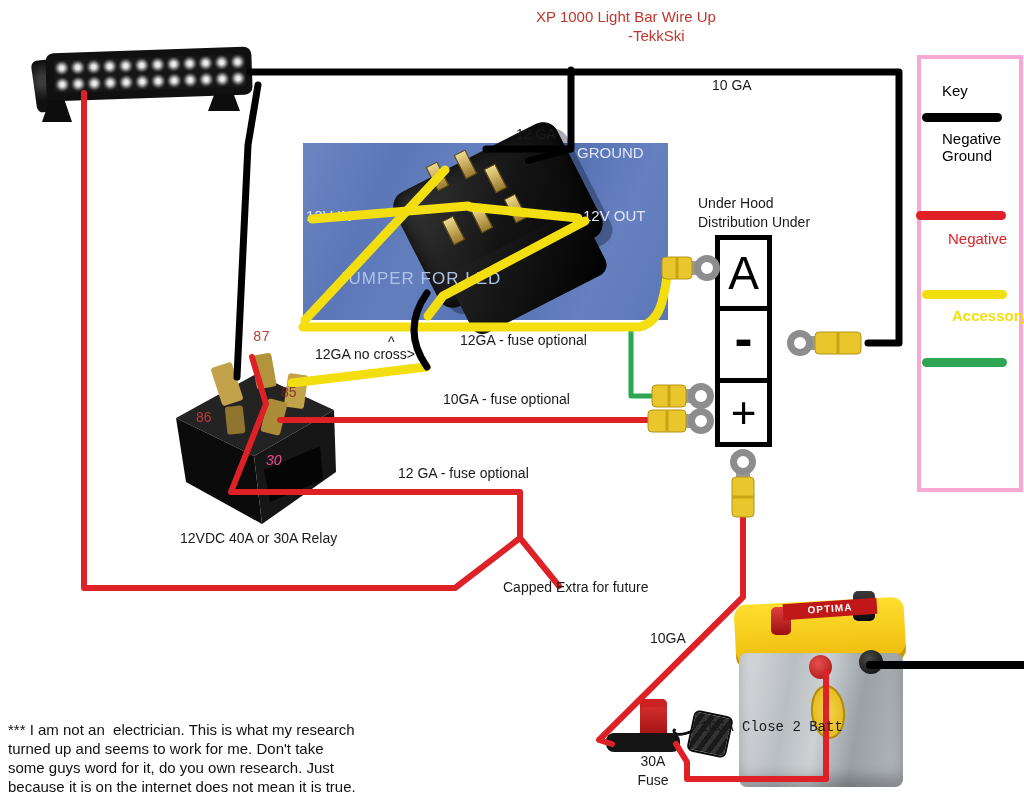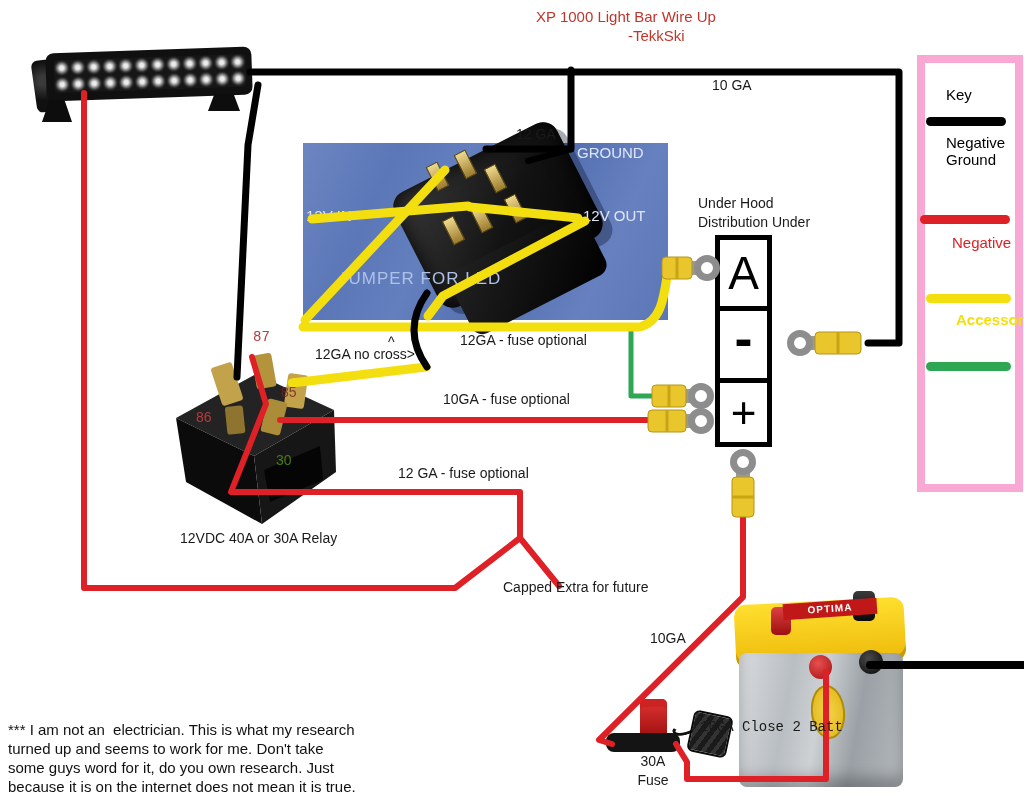--- a/index.html
+++ b/index.html
@@ -22,21 +22,21 @@
 
   
   #dist-block { left:715px; top:235px; width:57px; height:212px; border:5px solid #000; background:#fff; z-index:15; }
   .dist-cell { width:100%; display:flex; align-items:center; justify-content:center; color:#000; }
   .dist-cell + .dist-cell { border-top:5px solid #000; }
   #cell-a   { height:66px; font-size:46px; }
   #cell-neg { height:72px; font-size:54px; font-weight:bold; padding-bottom:14px; }
   #cell-pos { height:64px; font-size:44px; }
 
   
-  #key-box { left:917px; top:55px; width:106px; height:437px; border:8px solid #f9a8d4; background:#fff; z-index:30; }
+  #key-box { left:917px; top:55px; width:106px; height:437px; border:4px solid #f9a8d4; background:#fff; z-index:30; }
   .key-bar { position:absolute; height:9px; border-radius:5px; }
   .key-lbl { position:absolute; font-size:15px; line-height:17px; white-space:normal; }
 
   
   #lightbar { left:30px; top:44px; width:230px; height:84px; z-index:10; }
   #lb-endcap { position:absolute; left:4px; top:16px; width:20px; height:52px; background:radial-gradient(circle at 50% 40%, #3a3a3a 15%, #101010 60%); border-radius:6px; transform:rotate(-8deg); }
   #lb-body { position:absolute; left:16px; top:6px; width:206px; height:48px; background:#101010; border-radius:8px; transform:rotate(-2deg); }
   #lb-leds { position:absolute; left:8px; top:7px; width:192px; height:33px; border-radius:4px; background-color:#1a1a1a;
     background-image:radial-gradient(circle at 8px 8px, #ececec 2px, #969696 4px, #303030 6.5px, #161616 8px); background-size:16px 16.5px; }
   .lb-foot { position:absolute; background:#0d0d0d; }
@@ -108,21 +108,21 @@
   <rect x="48" y="12" width="22" height="40" rx="3" fill="#c2a24a" transform="rotate(-18 59 32)"></rect>
   <rect x="86" y="2" width="20" height="34" rx="3" fill="#b3933c" transform="rotate(-10 96 19)"></rect>
   <rect x="118" y="22" width="20" height="34" rx="3" fill="#c2a24a" transform="rotate(8 128 39)"></rect>
   <rect x="96" y="48" width="20" height="34" rx="3" fill="#ab8c38" transform="rotate(14 106 65)"></rect>
   <rect x="58" y="54" width="18" height="28" rx="3" fill="#8f7430" transform="rotate(-6 67 67)"></rect>
   <polygon points="96,118 152,94 155,128 102,150" fill="#050505"></polygon>
 </svg>
 <div class="pin-lbl" style="left: 253px; top: 329px; color: rgb(185, 58, 58); font-family: Liberation Mono, monospace;">87</div>
 <div class="pin-lbl" style="left: 196px; top: 409px; color: rgb(185, 58, 58);">86</div>
 <div class="pin-lbl" style="left: 281px; top: 384px; opacity: 0.8; color: rgb(124, 32, 32);">85</div>
-<div class="pin-lbl" style="left: 276px; top: 452px; color: #4d7c0f;">30</div>
+<div class="pin-lbl" style="left: 266px; top: 452px; color: #ec4899; font-style: italic;">30</div>
 <div class="lbl" style="left:180px; top:530px;">12VDC 40A or 30A Relay</div>
 
 <div class="lbl" style="left:388px; top:334px;">^</div>
 <div class="lbl" style="left:315px; top:346px;">12GA no cross&gt;</div>
 <div class="lbl" style="left:460px; top:332px;">12GA - fuse optional</div>
 <div class="lbl" style="left:443px; top:391px;">10GA - fuse optional</div>
 <div class="lbl" style="left:398px; top:465px;">12 GA - fuse optional</div>
 <div class="lbl" style="left:503px; top:579px;">Capped Extra for future</div>
 <div class="lbl" style="left:650px; top:630px;">10GA</div>
 <div class="lbl" style="left:700px; top:719px;font-family:Liberation Mono, monospace;">10GA Close 2 Batt</div>

